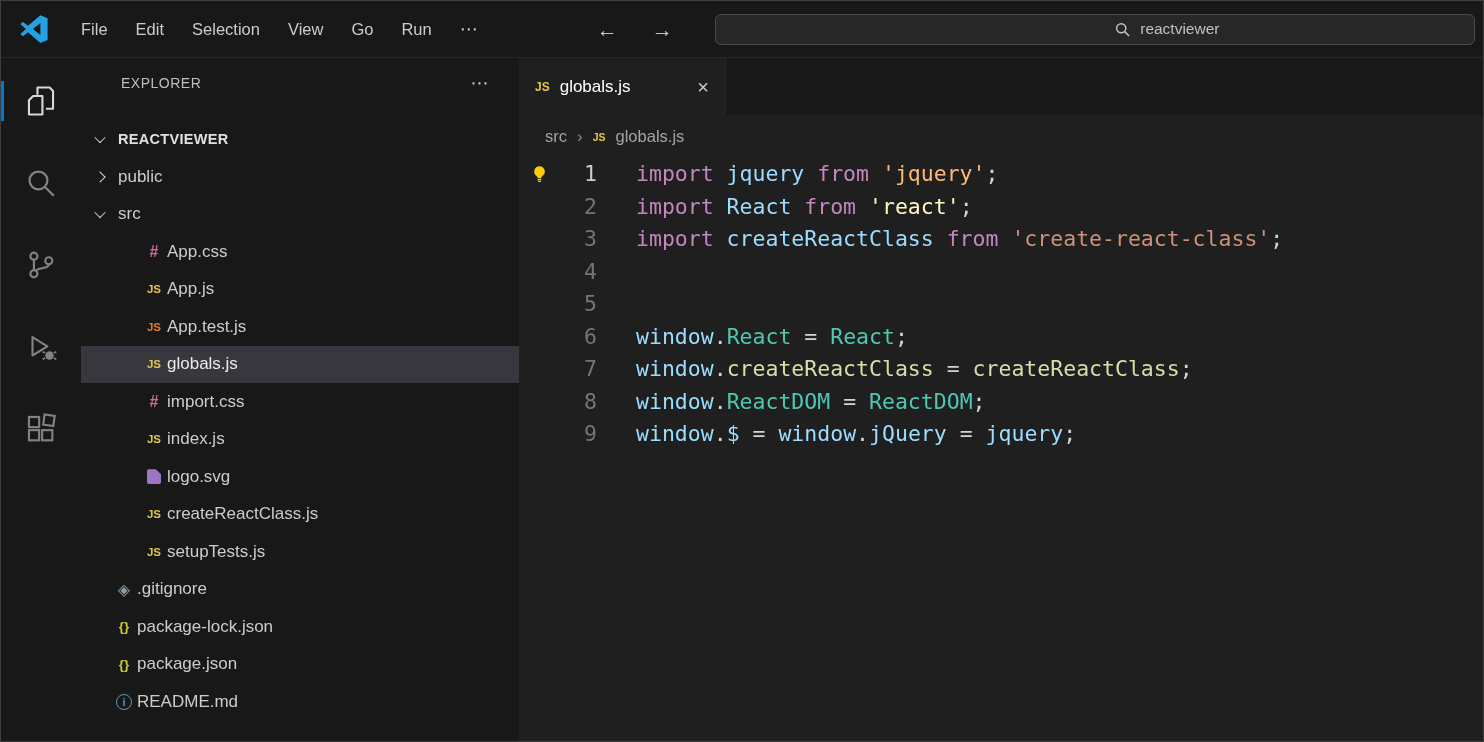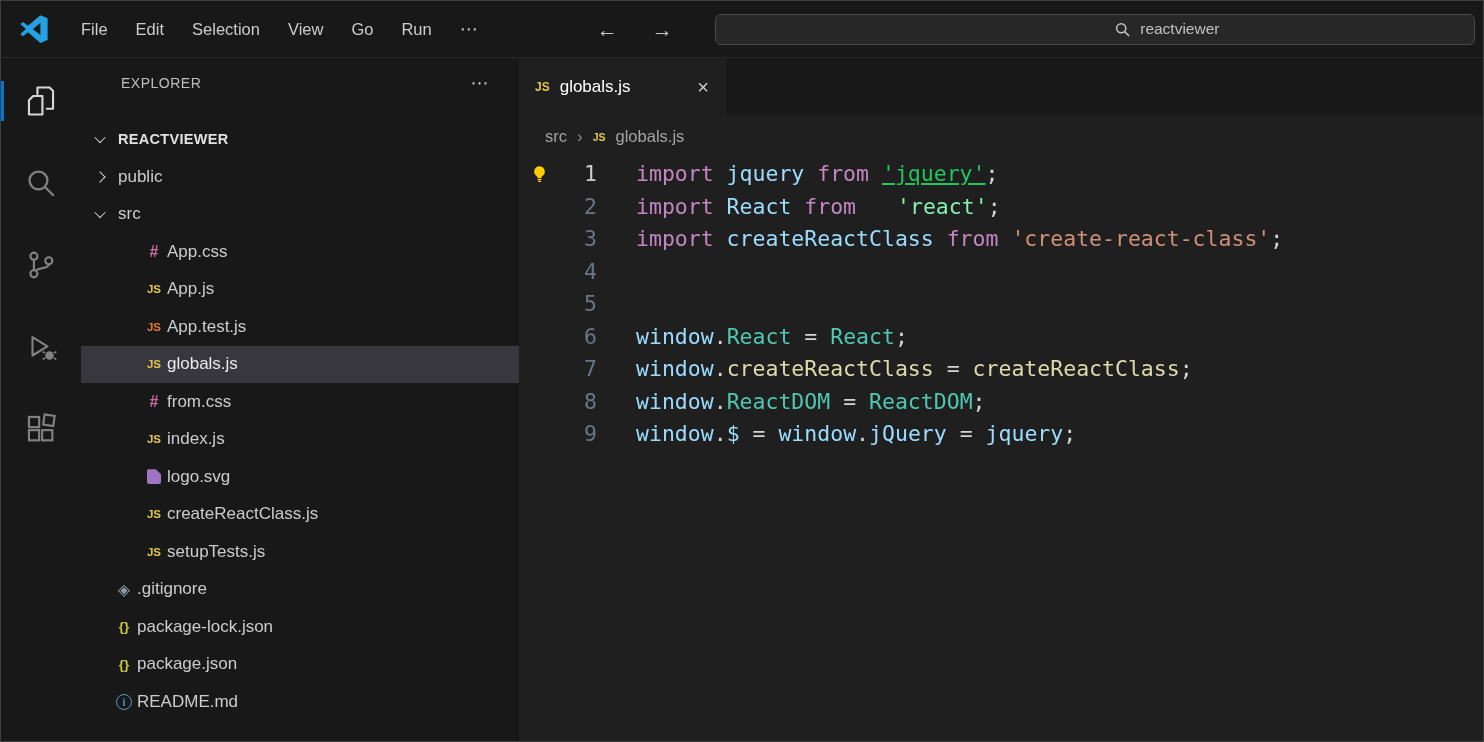--- a/index.html
+++ b/index.html
@@ -185,21 +185,21 @@
           <div class="tree-row" style="padding-left: 60px;">
             <span class="file-icon icon-js" style="color: rgb(227, 121, 51);">JS</span>
             <span class="tree-label">App.test.js</span>
           </div>
           <div class="tree-row selected" style="padding-left: 60px;">
             <span class="file-icon icon-js" style="color: rgb(224, 198, 78);">JS</span>
             <span class="tree-label">globals.js</span>
           </div>
           <div class="tree-row" style="padding-left: 60px;">
             <span class="file-icon icon-css" style="color: rgb(204, 107, 156);">#</span>
-            <span class="tree-label">from.css</span>
+            <span class="tree-label">import.css</span>
           </div>
           <div class="tree-row" style="padding-left: 60px;">
             <span class="file-icon icon-js" style="color: rgb(224, 198, 78);">JS</span>
             <span class="tree-label">index.js</span>
           </div>
           <div class="tree-row" style="padding-left: 60px;">
             <span class="file-icon icon-svg" style="color: rgb(160, 116, 196);">
               <span class="svg-shape" style="background: rgb(160, 116, 196);"></span>
             </span>
             <span class="tree-label">logo.svg</span>
@@ -245,22 +245,22 @@
         <span>src</span>
         <span class="bc-sep">›</span>
         <span class="js-glyph small">JS</span>
         <span>globals.js</span>
       </div>
       <div class="code">
           <div class="code-line"><span class="gutter"><svg width="19" height="19" viewBox="0 0 16 16">
                 <path fill="#ffcc00" d="M8 1a4.5 4.5 0 0 0-2.5 8.2c.5.37.9 1 .9 1.55V11h3.2v-.25c0-.55.4-1.18.9-1.55A4.5 4.5 0 0 0 8 1z"></path>
                 <rect x="6.3" y="11.6" width="3.4" height="1.2" rx="0.4" fill="#ffcc00"></rect>
                 <rect x="6.8" y="13.3" width="2.4" height="1.1" rx="0.4" fill="#ffcc00"></rect>
-              </svg></span><span class="lnum active">1</span><span class="ltext"><span style="color: rgb(197, 134, 192);">import </span><span style="color: rgb(156, 220, 254);">jquery </span><span style="color: rgb(197, 134, 192);">from </span><span style="color: #22c55e; text-decoration: underline;">'jquery'</span><span style="color: rgb(212, 212, 212);">;</span></span></div>
-          <div class="code-line"><span class="gutter"></span><span class="lnum">2</span><span class="ltext"><span style="color: rgb(197, 134, 192);">import </span><span style="color: rgb(156, 220, 254);">React </span><span style="color: rgb(197, 134, 192);">from </span><span style="color: #86efac; margin-left: 28px;">'react'</span><span style="color: rgb(212, 212, 212);">;</span></span></div>
+              </svg></span><span class="lnum active">1</span><span class="ltext"><span style="color: rgb(197, 134, 192);">import </span><span style="color: rgb(156, 220, 254);">jquery </span><span style="color: rgb(197, 134, 192);">from </span><span style="color: #fdba74;">'jquery'</span><span style="color: rgb(212, 212, 212);">;</span></span></div>
+          <div class="code-line"><span class="gutter"></span><span class="lnum">2</span><span class="ltext"><span style="color: rgb(197, 134, 192);">import </span><span style="color: rgb(156, 220, 254);">React </span><span style="color: rgb(197, 134, 192);">from </span><span style="color: #fef9c3;">'react'</span><span style="color: rgb(212, 212, 212);">;</span></span></div>
           <div class="code-line"><span class="gutter"></span><span class="lnum">3</span><span class="ltext"><span style="color: rgb(197, 134, 192);">import </span><span style="color: rgb(156, 220, 254);">createReactClass </span><span style="color: rgb(197, 134, 192);">from </span><span style="color: rgb(206, 145, 120);">'create-react-class'</span><span style="color: rgb(212, 212, 212);">;</span></span></div>
           <div class="code-line"><span class="gutter"></span><span class="lnum">4</span></div>
           <div class="code-line"><span class="gutter"></span><span class="lnum">5</span><span class="ltext"></span></div>
           <div class="code-line"><span class="gutter"></span><span class="lnum">6</span><span class="ltext"><span style="color: rgb(156, 220, 254);">window</span><span style="color: rgb(212, 212, 212);">.</span><span style="color: rgb(78, 201, 176);">React</span><span style="color: rgb(212, 212, 212);"> = </span><span style="color: rgb(78, 201, 176);">React</span><span style="color: rgb(212, 212, 212);">;</span></span></div>
           <div class="code-line"><span class="gutter"></span><span class="lnum">7</span><span class="ltext"><span style="color: rgb(156, 220, 254);">window</span><span style="color: rgb(212, 212, 212);">.</span><span style="color: rgb(220, 220, 170);">createReactClass</span><span style="color: rgb(212, 212, 212);"> = </span><span style="color: rgb(220, 220, 170);">createReactClass</span><span style="color: rgb(212, 212, 212);">;</span></span></div>
           <div class="code-line"><span class="gutter"></span><span class="lnum">8</span><span class="ltext"><span style="color: rgb(156, 220, 254);">window</span><span style="color: rgb(212, 212, 212);">.</span><span style="color: rgb(78, 201, 176);">ReactDOM</span><span style="color: rgb(212, 212, 212);"> = </span><span style="color: rgb(78, 201, 176);">ReactDOM</span><span style="color: rgb(212, 212, 212);">;</span></span></div>
           <div class="code-line"><span class="gutter"></span><span class="lnum">9</span><span class="ltext"><span style="color: rgb(156, 220, 254);">window</span><span style="color: rgb(212, 212, 212);">.</span><span style="color: rgb(156, 220, 254);">$</span><span style="color: rgb(212, 212, 212);"> = </span><span style="color: rgb(156, 220, 254);">window</span><span style="color: rgb(212, 212, 212);">.</span><span style="color: rgb(156, 220, 254);">jQuery</span><span style="color: rgb(212, 212, 212);"> = </span><span style="color: rgb(156, 220, 254);">jquery</span><span style="color: rgb(212, 212, 212);">;</span></span></div>
         </div>
     </div>
 

